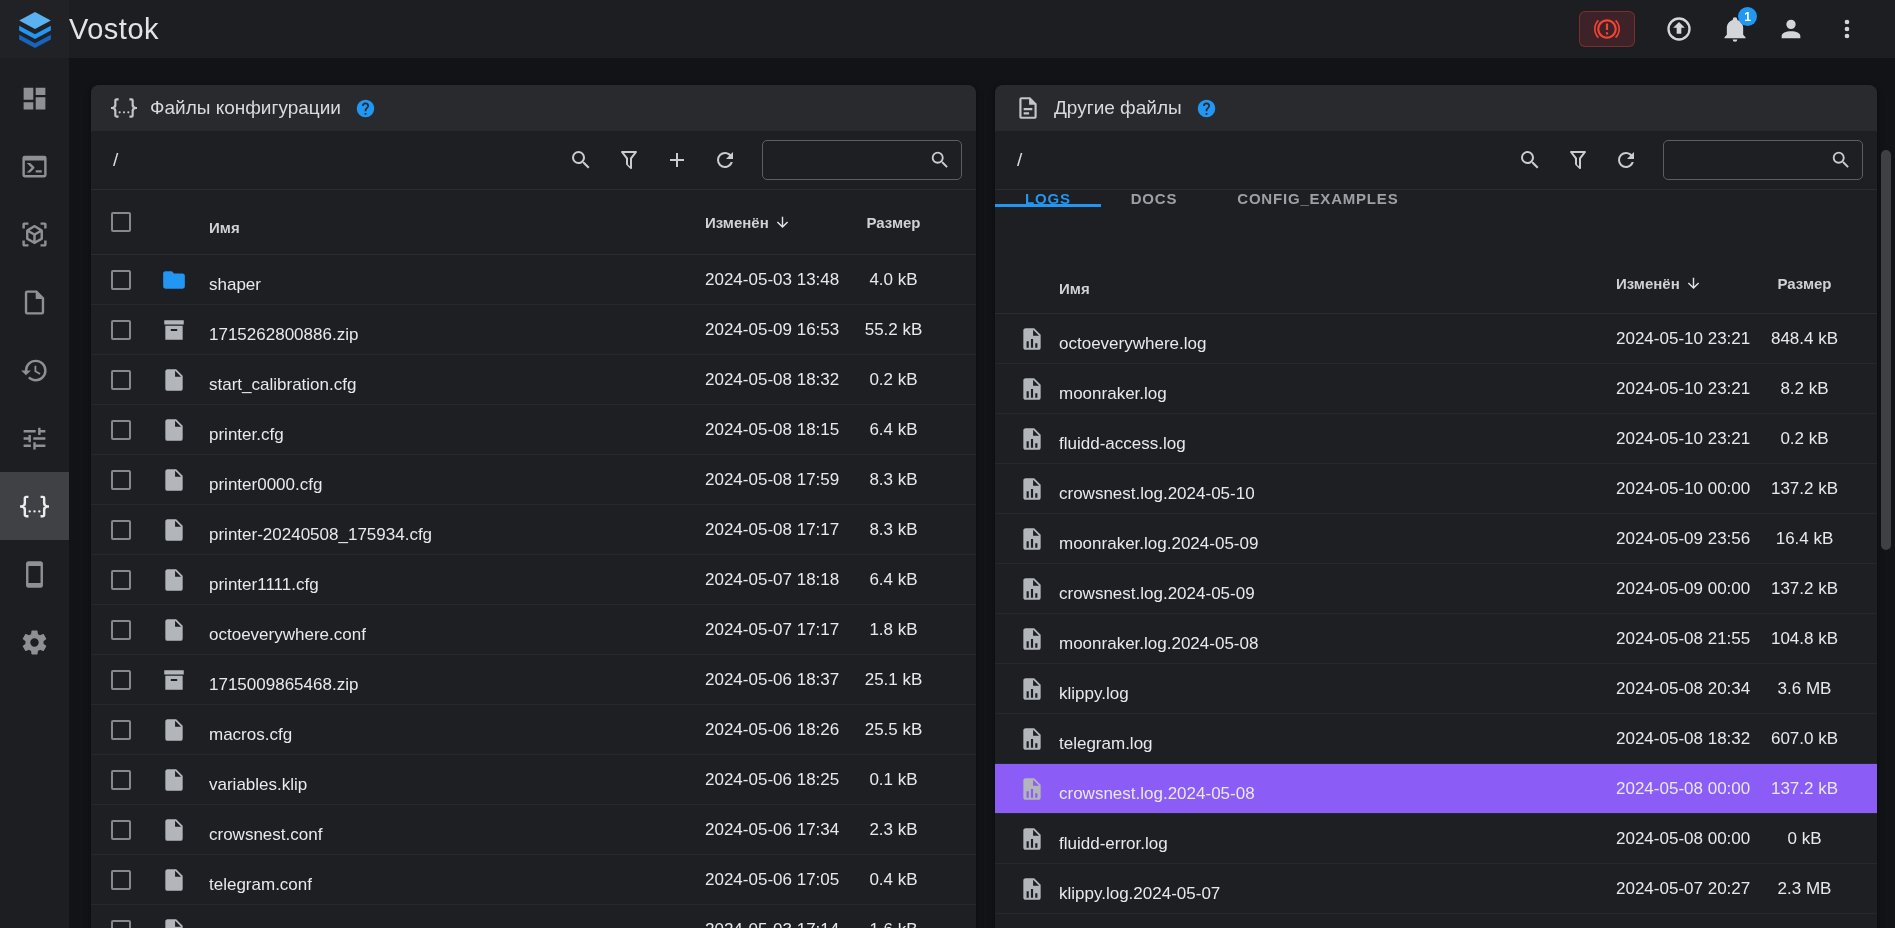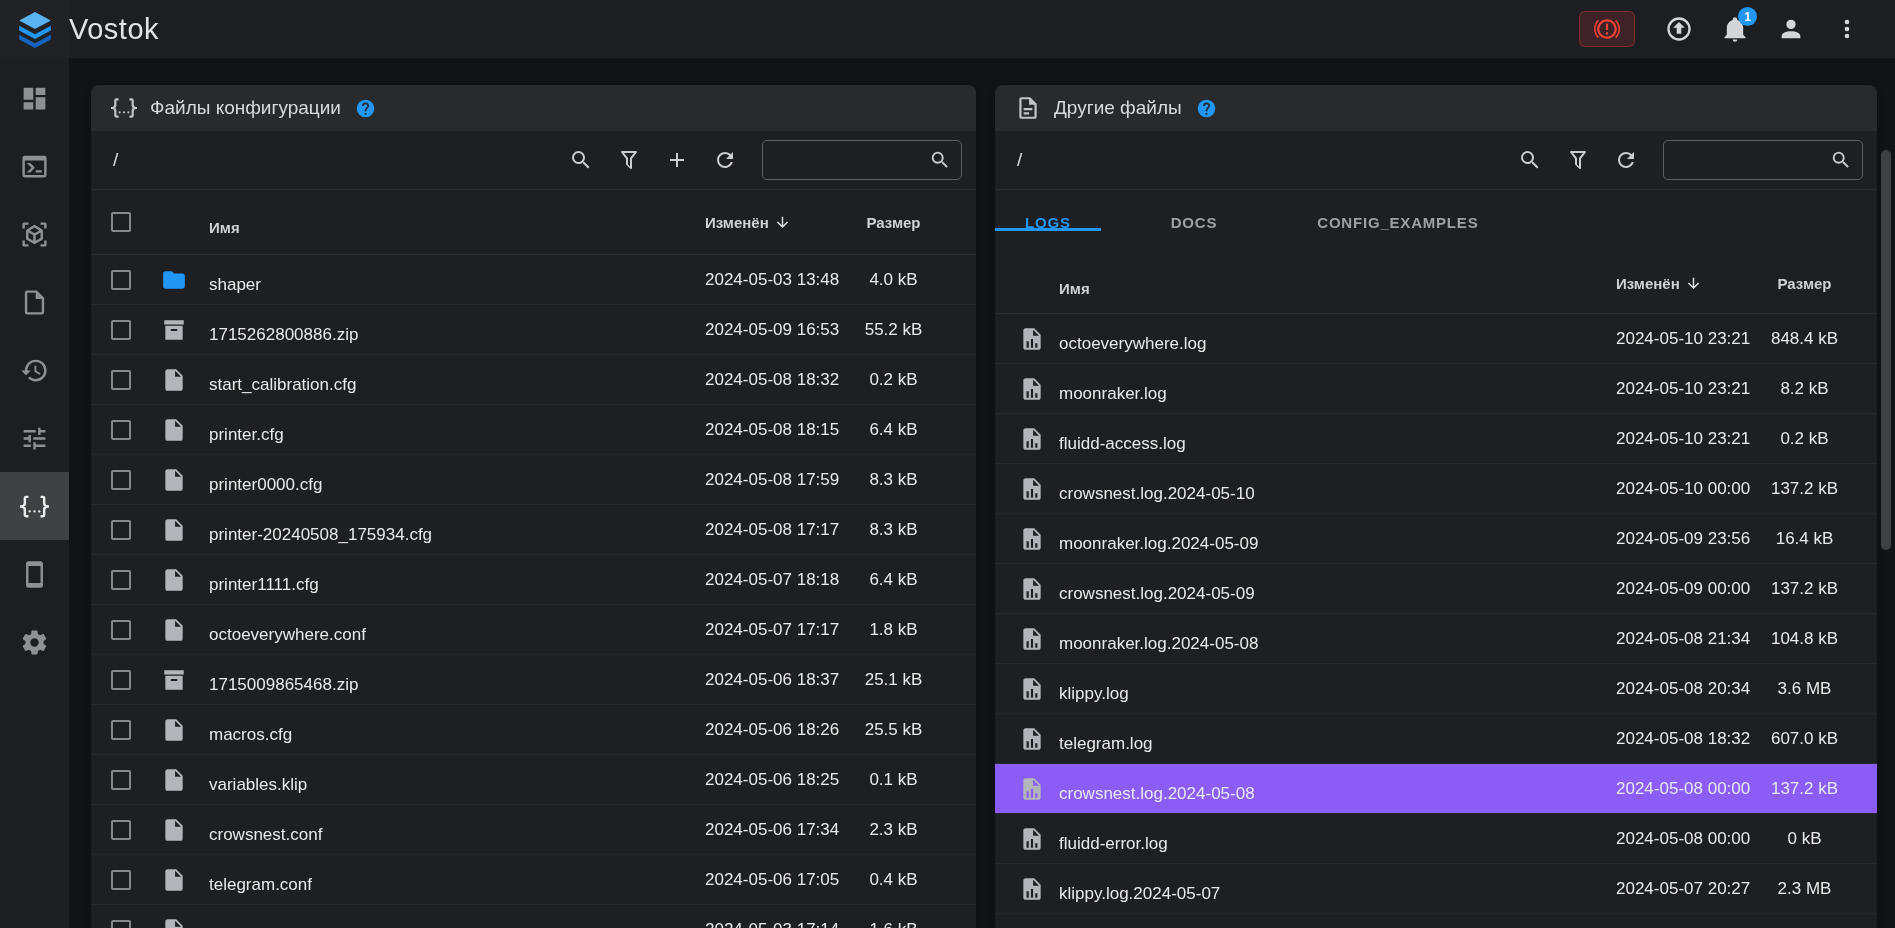--- a/index.html
+++ b/index.html
@@ -41,21 +41,21 @@
   .toolbar{height:59px;display:flex;align-items:center;padding:0 14px 0 22px;border-bottom:1px solid #2b2c30;}
   .path{font-size:19px;color:#dcdde0;}
   .toolbar-actions{margin-left:auto;display:flex;align-items:center;gap:6px;}
   .tool-btn{width:42px;height:42px;display:flex;align-items:center;justify-content:center;border-radius:50%;}
   .tool-btn svg{width:24px;height:24px;fill:#caccd0;}
   .search-field{width:200px;height:40px;border:1px solid #5c5e63;border-radius:5px;display:flex;align-items:center;padding:0 10px;margin-left:10px;background:transparent;}
   .search-field input{flex:1;min-width:0;background:transparent;color:#e7e8ea;font-size:16px;}
   .search-field svg{width:22px;height:22px;fill:#caccd0;flex:none;}
 
   
-  .tabs{height:64px;display:flex;align-items:center;gap:40px;}
+  .tabs{height:64px;display:flex;align-items:flex-start;}
   .tab{padding:0 30px;display:flex;align-items:center;justify-content:center;font-size:15px;font-weight:700;letter-spacing:.8px;color:#9da0a4;position:relative;cursor:pointer;}
   .tab.active{color:#2196f3;}
   .tab.active::after{content:"";position:absolute;left:0;right:0;bottom:0;height:3px;background:#2196f3;}
 
   
   .thead{display:flex;align-items:center;font-weight:700;font-size:15px;color:#cfd1d4;border-bottom:1px solid #2b2c30;}
   .left-card .thead{height:65px;padding:0 44px 0 20px;}
   .right-card .thead{height:60px;padding:0 34px 0 24px;}
   .cb{width:20px;height:20px;border:2px solid #85888c;border-radius:2px;flex:none;background:transparent;cursor:pointer;}
   .left-card .cb{margin-right:30px;}
@@ -569,21 +569,21 @@
         </div>
 
         <div class="row">
           <span class="file-icon icon-log">
 
             <svg class="svg-log" viewBox="0 0 24 24">
               <path d="M13,9H18.5L13,3.5V9M6,2H14L20,8V20A2,2 0 0,1 18,22H6C4.89,22 4,21.1 4,20V4C4,2.89 4.89,2 6,2M7,20H9V14H7V20M11,20H13V12H11V20M15,20H17V16H15V20Z"></path>
             </svg>
           </span>
           <span class="col-name">moonraker.log.2024-05-08</span>
-          <span class="col-date">2024-05-08 21:34</span>
+          <span class="col-date">2024-05-08 21:55</span>
           <span class="col-size">104.8 kB</span>
         </div>
 
         <div class="row">
           <span class="file-icon icon-log">
 
             <svg class="svg-log" viewBox="0 0 24 24">
               <path d="M13,9H18.5L13,3.5V9M6,2H14L20,8V20A2,2 0 0,1 18,22H6C4.89,22 4,21.1 4,20V4C4,2.89 4.89,2 6,2M7,20H9V14H7V20M11,20H13V12H11V20M15,20H17V16H15V20Z"></path>
             </svg>
           </span>

